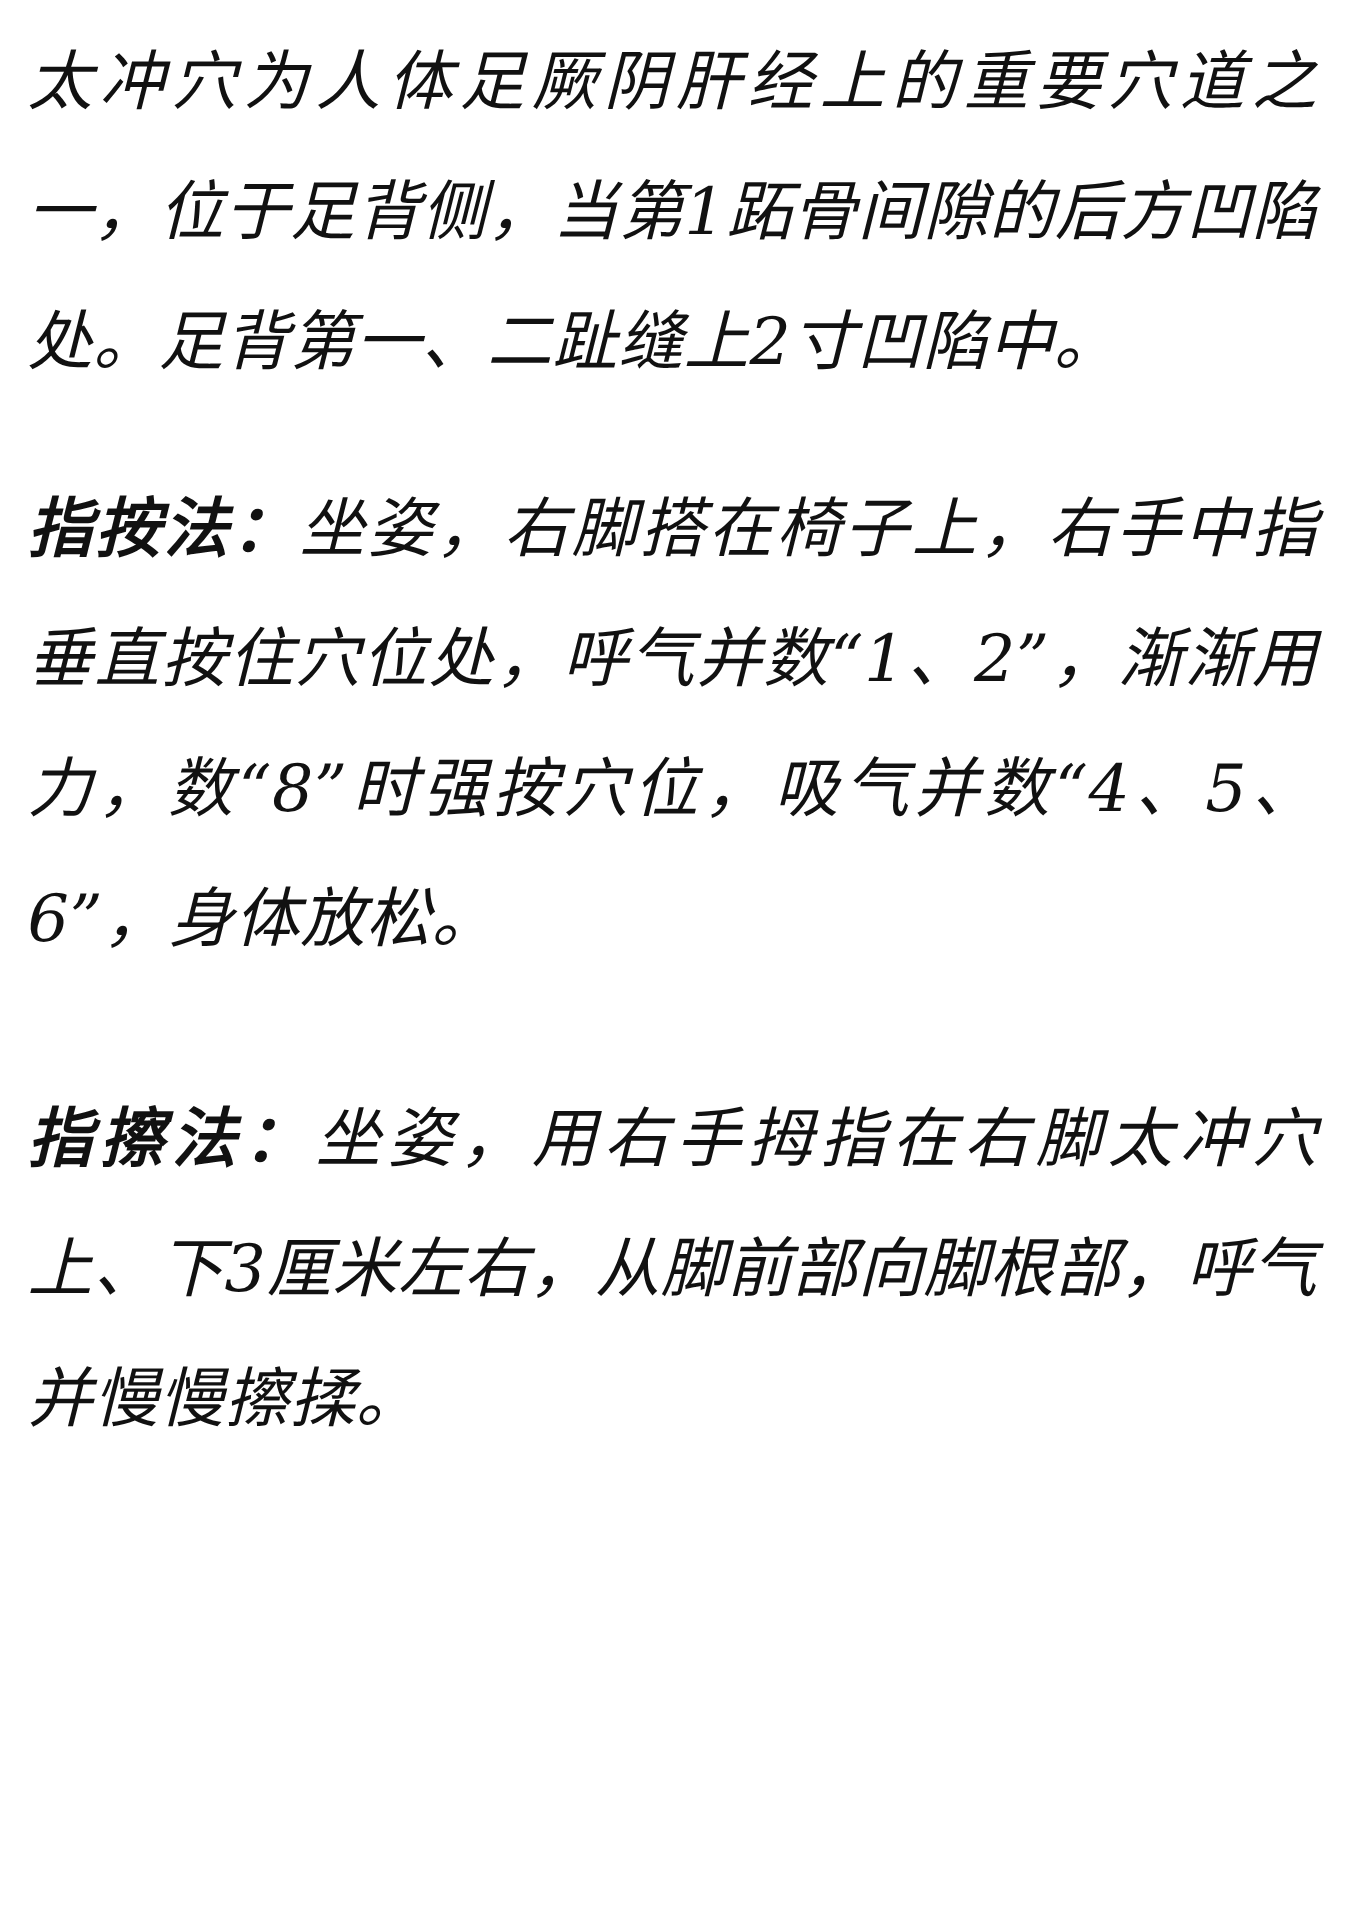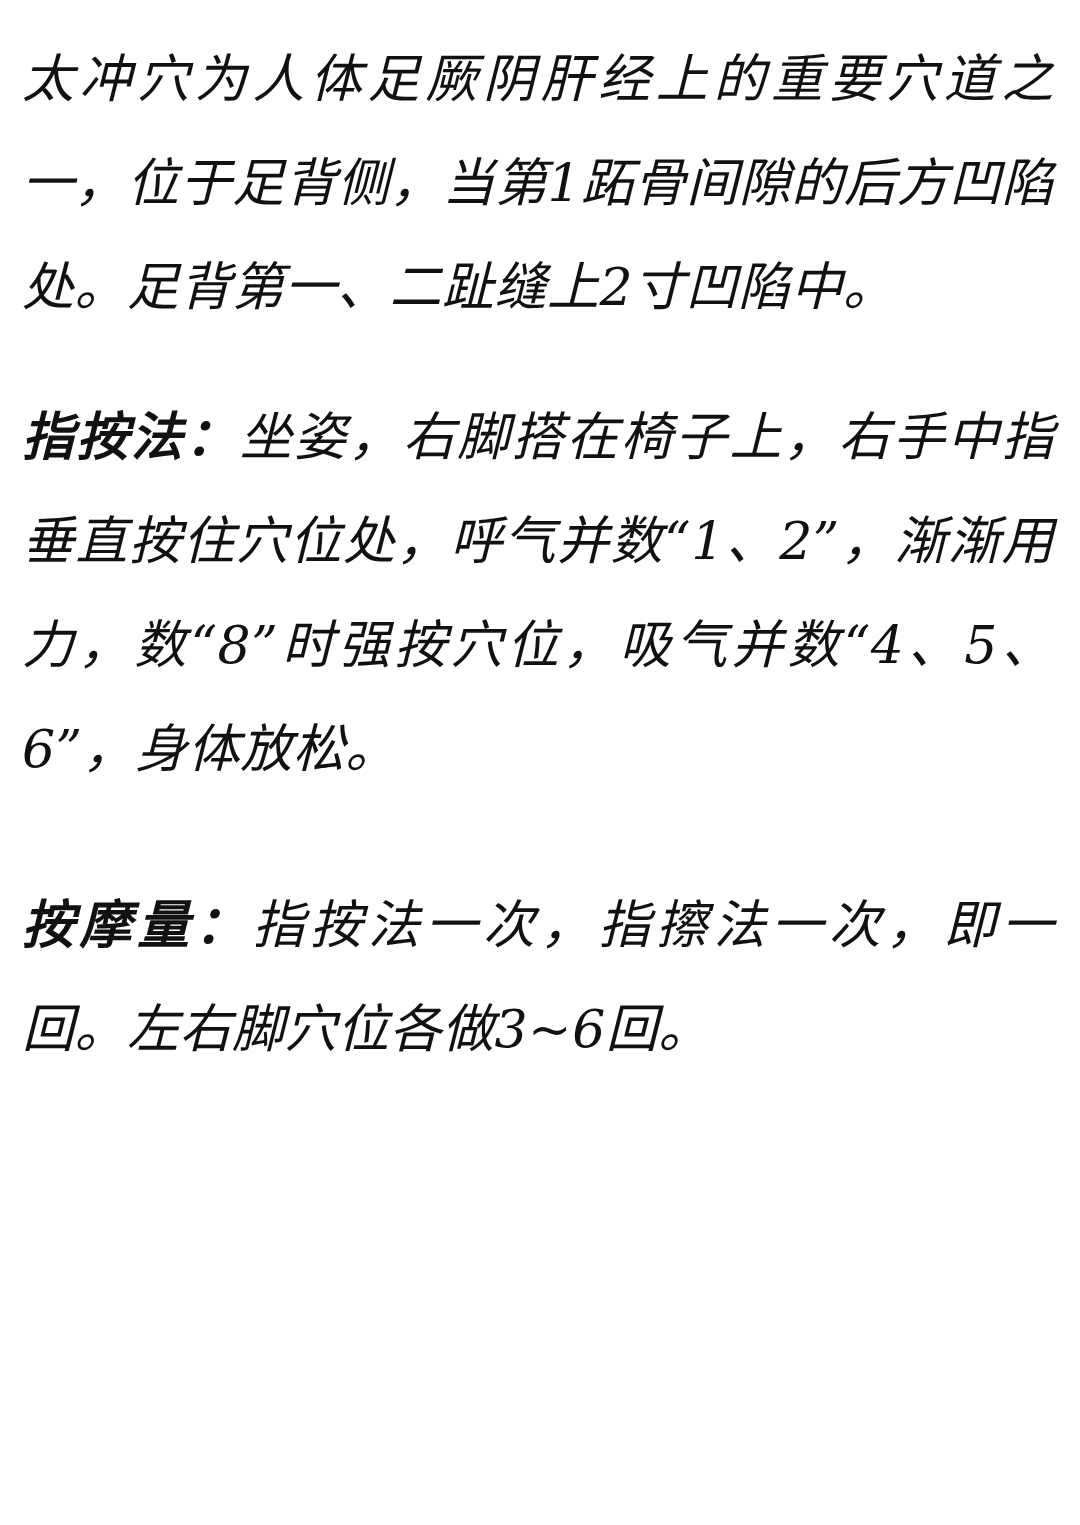--- a/index.html
+++ b/index.html
@@ -12,21 +12,21 @@
     width: 1080px;
     height: 1525px;
     overflow: hidden;
     font-family: "DejaVu Sans", sans-serif;
     color: #1a1a1a;
   }
   .page {
     box-sizing: border-box;
     width: 1080px;
     height: 1525px;
-    padding: 27px 26px 10px 22px;
+    padding: 14px 26px 10px 22px;
     background: #ffffff;
   }
   .para {
     margin: 0 0 46px 0;
     font-size: 52px;
     line-height: 104px;
     letter-spacing: 0.5px;
     text-align: justify;
     text-justify: inter-character;
     color: #111111;
@@ -50,18 +50,18 @@
 <div class="page">
 
   <p class="para">
     <span>太冲穴为人体足厥阴肝经上的重要穴道之一，位于足背侧，当第1跖骨间隙的后方凹陷处。足背第一、二趾缝上2寸凹陷中。</span>
   </p>
 
   <p class="para gap-large">
     <span class="lead">指按法：</span><span>坐姿，右脚搭在椅子上，右手中指垂直按住穴位处，呼气并数“1、2”，渐渐用力，数“8”时强按穴位，吸气并数“4、5、6”，身体放松。</span>
   </p>
 
+  <p class="para gap-large">
+    <span class="lead">指擦法：</span><span>坐姿，用右手拇指在右脚太冲穴上、下3厘米左右，从脚前部向脚根部，呼气并慢慢擦揉。</span>
+  </p>
 
-  <p class="para">
-    <span class="lead">按摩量：</span><span>指按法一次，指擦法一次，即一回。左右脚穴位各做3~6回。</span>
-  </p>
 
 </div>
 
 </body></html>

